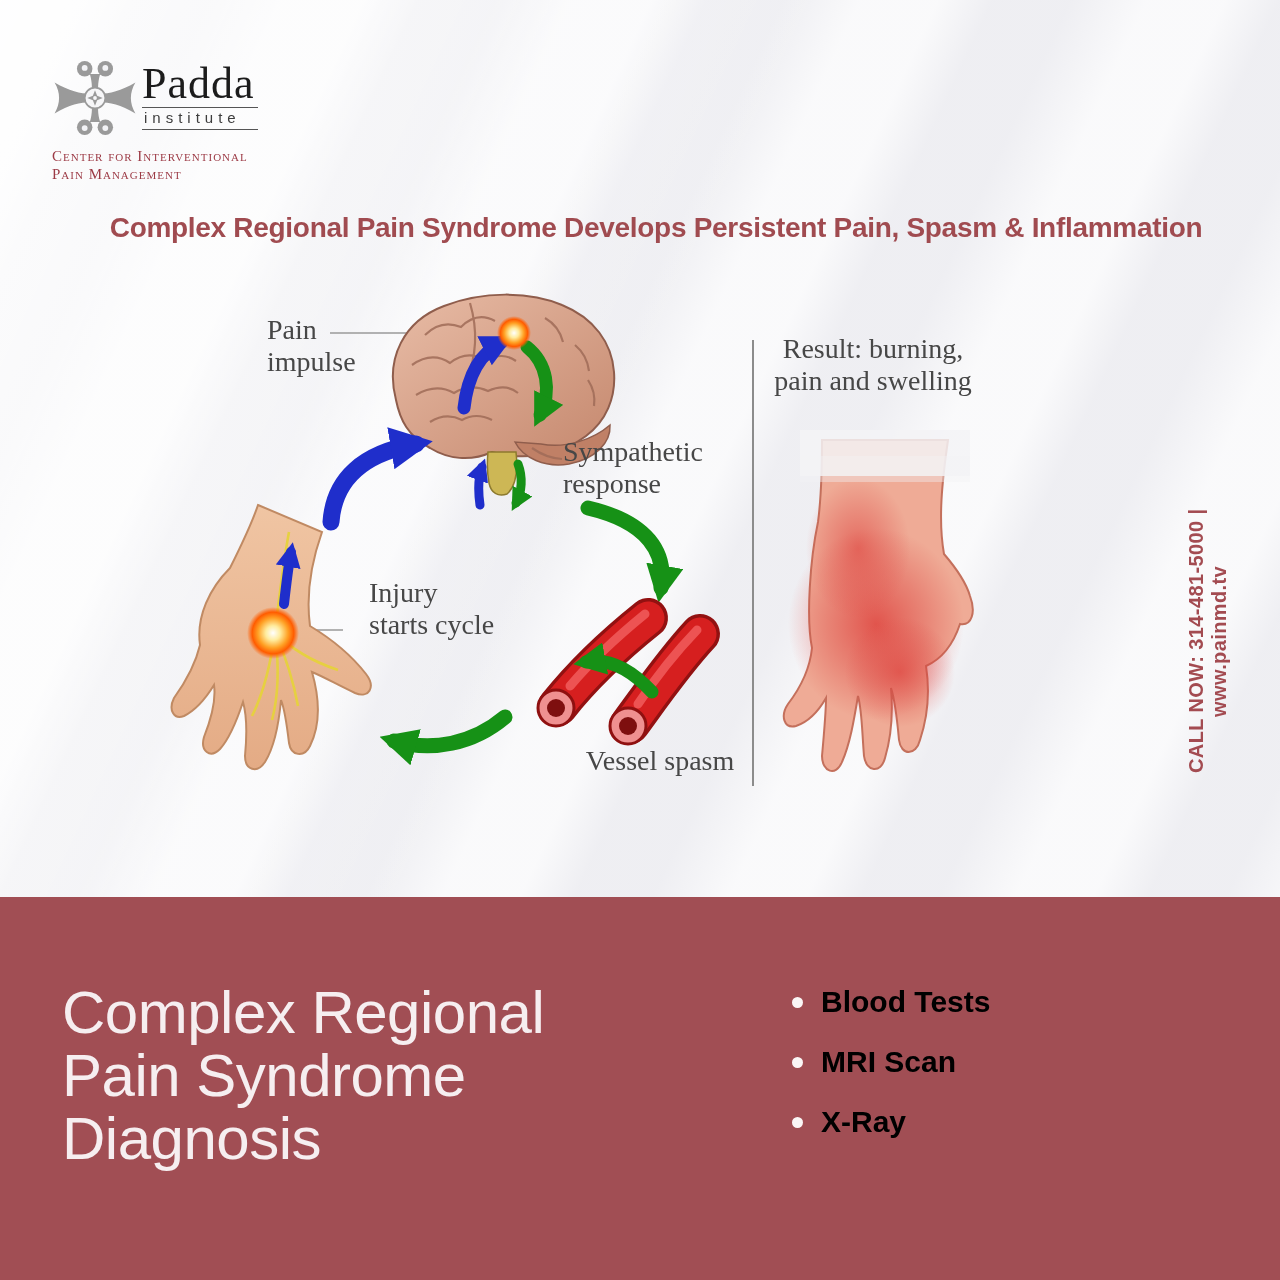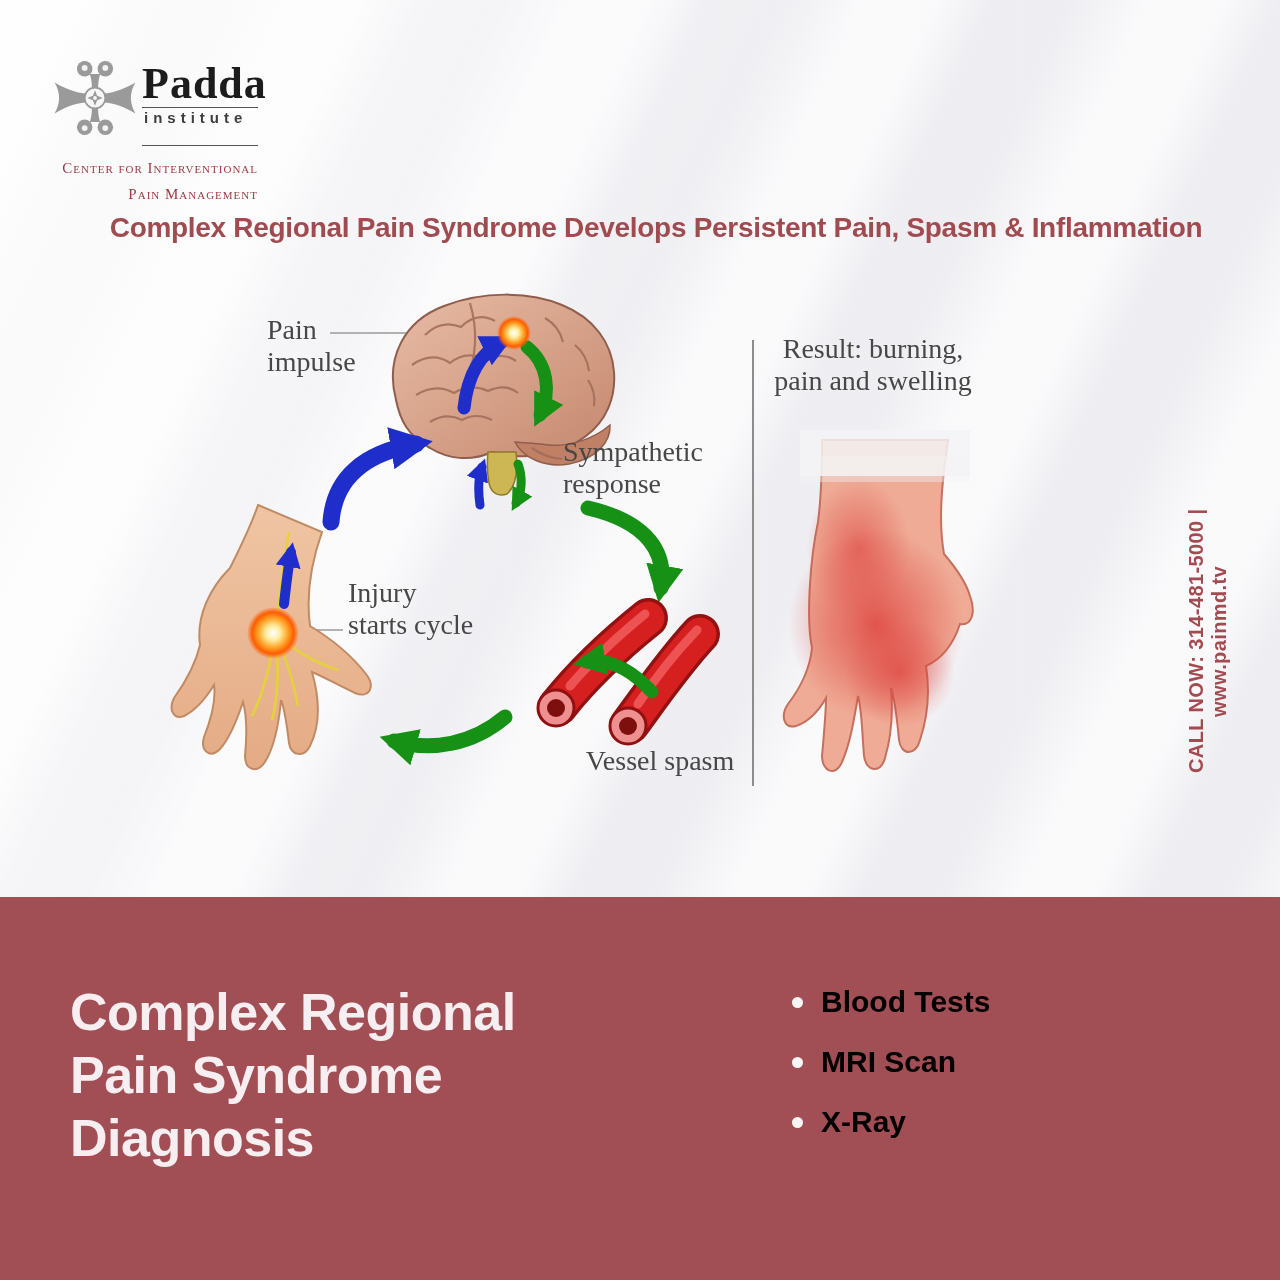--- a/index.html
+++ b/index.html
@@ -9,34 +9,34 @@
     position:relative; width:1280px; height:1280px; overflow:hidden;
     background:
       linear-gradient(115deg, rgba(255,255,255,.9) 0%, rgba(244,244,247,.0) 45%),
       repeating-linear-gradient(115deg, rgba(255,255,255,.55) 0 70px, rgba(233,233,238,.45) 120px 190px, rgba(255,255,255,.55) 260px 260px),
       #f3f3f6;
   }
   
   .logo { position:absolute; left:52px; top:58px; width:210px; }
   .logo-row { display:flex; align-items:flex-start; }
   .logo-cross { width:86px; height:80px; flex:0 0 auto; }
-  .logo-text { margin-left:4px; padding-top:6px; width:116px;font-weight:bold; }
+  .logo-text { margin-left:4px; padding-top:6px; width:116px; }
   .logo-name {
     font-family:"Liberation Serif", "DejaVu Serif", serif;
     font-size:44px; line-height:40px; color:#1c1c1c; letter-spacing:1px;
     border-bottom:1.5px solid #555; padding-bottom:3px;
   }
   .logo-subname {
     font-size:15px; letter-spacing:5px; color:#3d3d3d; line-height:14px;
-    padding:3px 0 20px 2px; border-bottom:1.5px solid #555;
+    padding:3px 0 4px 2px; border-bottom:1.5px solid #555;
   }
   .logo-tagline {
-    margin-top:9px; text-align:right; color:#9c3a45;
+    margin-top:9px; text-align:left; color:#9c3a45;
     font-variant:small-caps; font-family:"Liberation Serif", serif;
-    font-size:15px; line-height:26px; letter-spacing:1px; width:206px;
+    font-size:15px; line-height:18px; letter-spacing:1px; width:206px;
   }
   
   .headline {
     position:absolute; left:16px; top:212px; width:1280px; text-align:center;
     font-size:28px; font-weight:bold; letter-spacing:-0.3px; color:#a04b50;
   }
   
   .diagram-svg { position:absolute; left:0; top:0; width:1280px; height:900px; }
   .dlabel {
     position:absolute; font-family:"Liberation Serif", "DejaVu Serif", serif;
@@ -50,23 +50,22 @@
     font-size:20px; font-weight:bold; color:#a34b51; letter-spacing:.4px;
     text-align:center;
   }
   
   .footer {
     position:absolute; left:0; top:897px; width:1280px; height:383px;
     background:#a14e54;
   }
   .footer-title {
     position:absolute; left:62px; top:84px;
-    color:#f6eef0; font-size:52px; line-height:63px; font-weight:bold;
+    color:#f6eef0; font-size:60px; line-height:63px; font-weight:normal;
     letter-spacing:-0.5px;
-    margin-left:8px;
   }
   .footer-title span { display:block; }
   .footer-bullets { position:absolute; left:792px; top:88px; list-style:none; }
   .footer-bullets .bullet-item {
     display:flex; align-items:center; margin-bottom:26px;
     color:#000000; font-size:30px; font-weight:bold;
   }
   .bullet-dot {
     width:11px; height:11px; border-radius:50%; background:#fbf6f6;
     margin-right:18px; flex:0 0 auto;
@@ -211,21 +210,21 @@
   </svg>
 
   <div class="dlabel" style="left:267px; top:314px;">
     <span>Pain</span>
     <span>impulse</span>
   </div>
   <div class="dlabel" style="left:563px; top:436px;">
     <span>Sympathetic</span>
     <span>response</span>
   </div>
-  <div class="dlabel" style="left:348px; top:577px;">
+  <div class="dlabel" style="left:369px; top:577px;">
     <span>Injury</span>
     <span>starts cycle</span>
   </div>
   <div class="dlabel" style="left:540px; top:745px; width:240px; text-align:center;">
     <span>Vessel spasm</span>
   </div>
   <div class="dlabel" style="left:758px; top:333px; width:230px; text-align:center;">
     <span>Result: burning,</span>
     <span>pain and swelling</span>
   </div>

